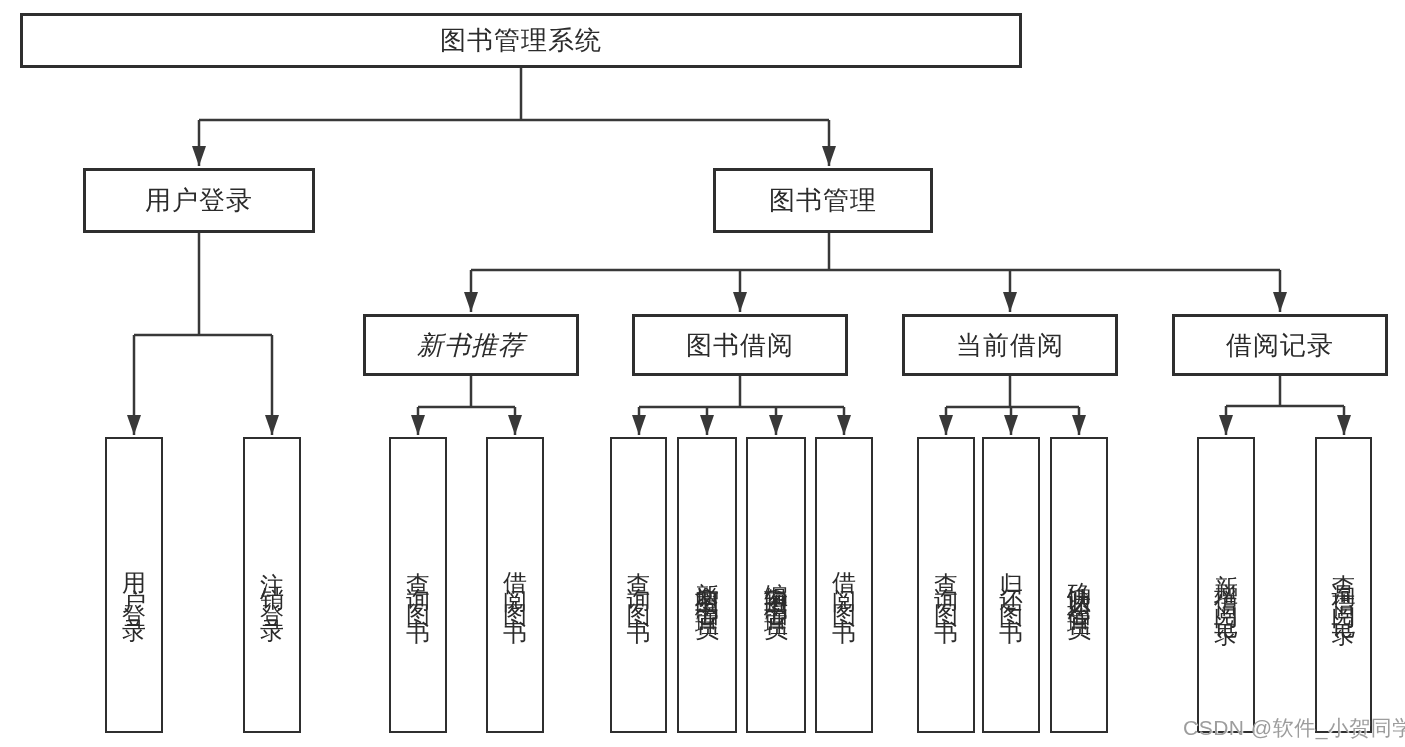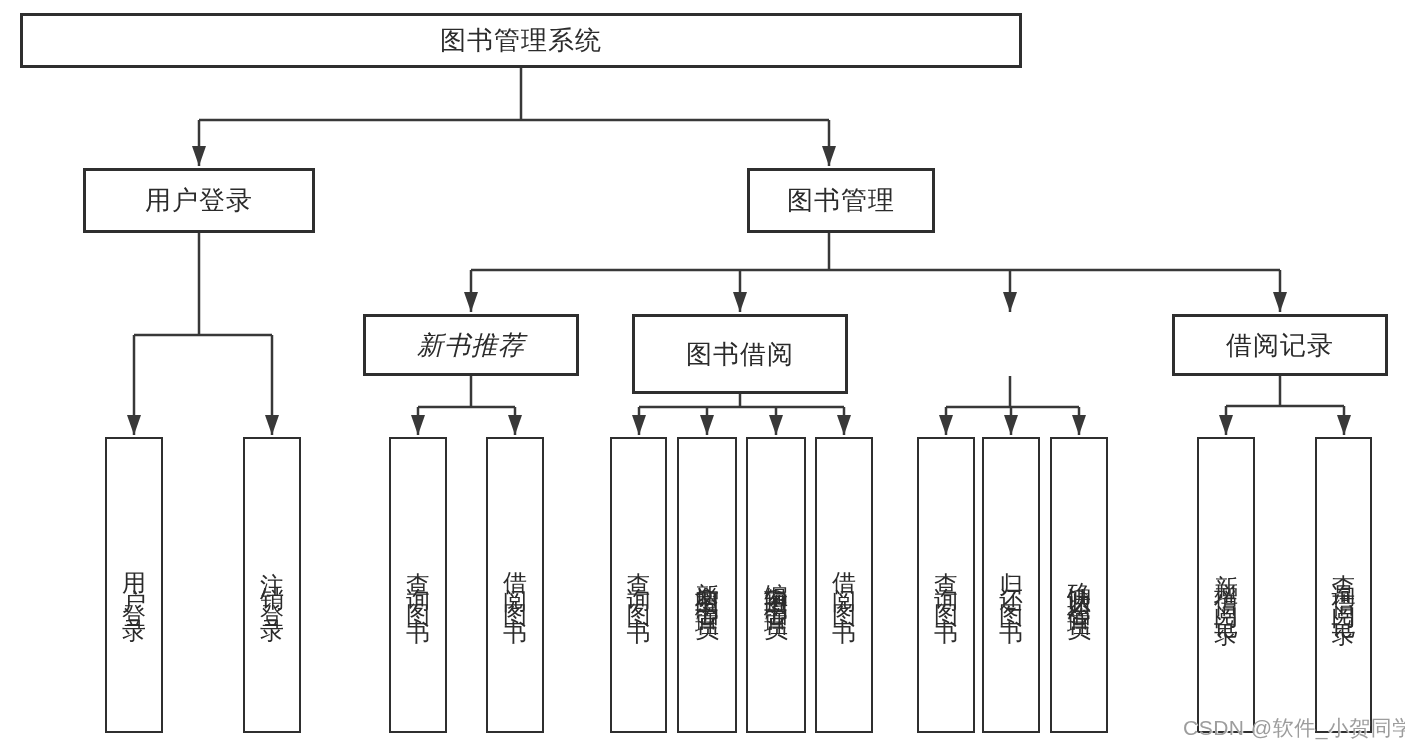--- a/index.html
+++ b/index.html
@@ -28,23 +28,23 @@
     writing-mode:vertical-rl;
     text-orientation:mixed;
     font-size:24px;
   }
   .sp4{letter-spacing:16px;}
   .sp6{letter-spacing:10px;}
   .sp9{letter-spacing:5px;}
   
   .n-root{left:20px;top:13px;width:1002px;height:55px;}
   .n-l2a{left:83px;top:168px;width:232px;height:65px;}
-  .n-l2b{left:747px;top:168px;width:188px;height:65px;}
+  .n-l2b{left:713px;top:168px;width:220px;height:65px;}
   .n-l3a{left:363px;top:314px;width:216px;height:62px;font-style:italic;}
-  .n-l3b{left:632px;top:314px;width:216px;height:80px;}
+  .n-l3b{left:632px;top:314px;width:216px;height:62px;}
   .n-l3c{left:902px;top:314px;width:216px;height:62px;}
   .n-l3d{left:1172px;top:314px;width:216px;height:62px;}
   .n-f1{left:105px;top:437px;width:58px;height:296px;}
   .n-f2{left:243px;top:437px;width:58px;height:296px;}
   .n-f3{left:389px;top:437px;width:58px;height:296px;}
   .n-f4{left:486px;top:437px;width:58px;height:296px;}
   .n-f5{left:610px;top:437px;width:57px;height:296px;}
   .n-f6{left:677px;top:437px;width:60px;height:296px;}
   .n-f7{left:746px;top:437px;width:60px;height:296px;}
   .n-f8{left:815px;top:437px;width:58px;height:296px;}
@@ -112,20 +112,21 @@
     </g>
   </svg>
 
   <div class="box n-root">图书管理系统</div>
 
   <div class="box n-l2a">用户登录</div>
   <div class="box n-l2b">图书管理</div>
 
   <div class="box n-l3a">新书推荐</div>
   <div class="box n-l3b">图书借阅</div>
+  <div class="box n-l3c">当前借阅</div>
   <div class="box n-l3d">借阅记录</div>
 
   <div class="box leaf sp4 n-f1">用户登录</div>
   <div class="box leaf sp4 n-f2">注销登录</div>
   <div class="box leaf sp4 n-f3">查询图书</div>
   <div class="box leaf sp4 n-f4">借阅图书</div>
   <div class="box leaf sp4 n-f5">查询图书</div>
   <div class="box leaf sp9 n-f6">新增图书（管理员）</div>
   <div class="box leaf sp9 n-f7">编辑图书（管理员）</div>
   <div class="box leaf sp4 n-f8">借阅图书</div>

